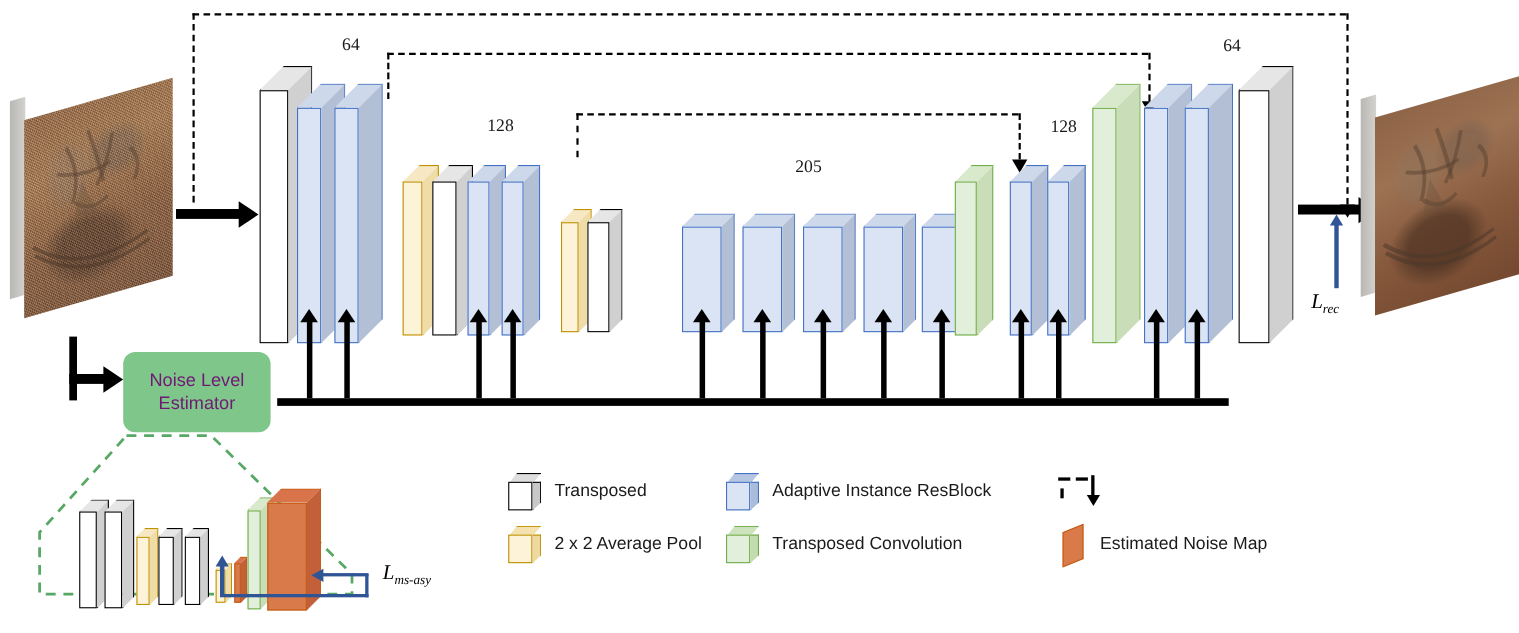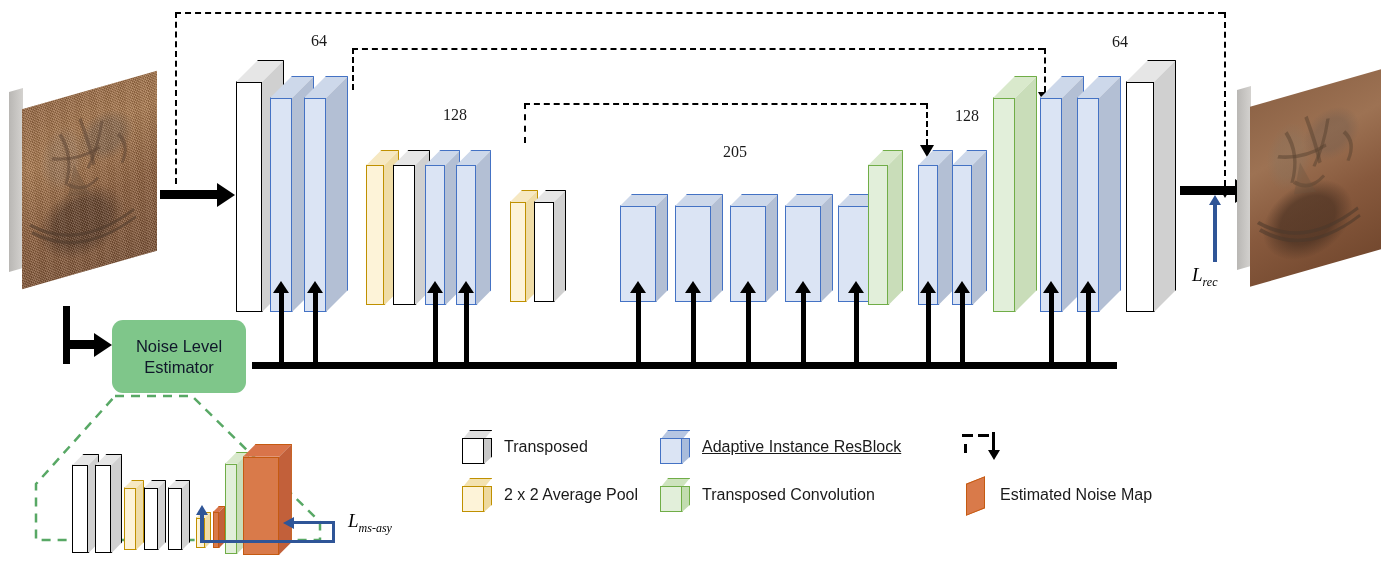--- a/index.html
+++ b/index.html
@@ -67,21 +67,21 @@
   .blue-left-arrow::before{content:"";position:absolute;left:-10px;top:50%;transform:translateY(-50%);
     width:0;height:0;border-top:6px solid transparent;border-bottom:6px solid transparent;border-right:11px solid #2f5597;}
 
   
   .chlabel{position:absolute;font-size:16px;color:#1a1a1a;font-family:"Liberation Serif",serif;}
   .loss{position:absolute;font-family:"Liberation Serif",serif;font-style:italic;font-size:19px;color:#000;}
   .loss sub{font-size:12px;font-style:italic;}
 
   
   .nle{position:absolute;background:#7fc68a;border-radius:11px;display:flex;align-items:center;
-       justify-content:center;text-align:center;color:#0f172a;font-size:16.5px;line-height:1.25;}
+       justify-content:center;text-align:center;color:#701a75;font-size:16.5px;line-height:1.25;}
   .lg-item{position:absolute;display:flex;align-items:center;gap:12px;}
   .lg-text{white-space:nowrap;}
   .cube{position:relative;width:30px;height:34px;flex:0 0 auto;}
   .cube .cf{position:absolute;left:0;bottom:0;width:22px;height:26px;box-sizing:border-box;border:1.5px solid #000;}
   .cube .cs{position:absolute;left:22px;bottom:0;width:8px;height:26px;box-sizing:border-box;
             border:1.5px solid #000;border-left:none;
             clip-path:polygon(0 0,100% -28%,100% 72%,0 100%);}
   .cube .ct{position:absolute;left:0;top:0;width:30px;height:10px;box-sizing:border-box;
             border:1.5px solid #000;border-bottom:none;
             clip-path:polygon(0 100%,27% 0,100% 0,73% 100%);}
@@ -379,21 +379,21 @@
 
 <div class="lg-item" style="left:462px;top:478px;">
   <span class="cube">
     <span class="ct" style="border-color:#bf9000;background:#f3e2b0;"></span>
     <span class="cs" style="border-color:#bf9000;background:#eed99e;"></span>
     <span class="cf" style="border-color:#bf9000;background:#fdf3d8;"></span>
   </span>
   <span class="lg-text">2 x 2 Average Pool</span>
 </div>
 
-<div class="lg-item" style="left:660px;top:430px;text-decoration:underline;">
+<div class="lg-item" style="left:660px;top:430px;">
   <span class="cube">
     <span class="ct" style="border-color:#4472c4;background:#b6c6e2;"></span>
     <span class="cs" style="border-color:#4472c4;background:#a9bcdb;"></span>
     <span class="cf" style="border-color:#4472c4;background:#dbe4f4;"></span>
   </span>
   <span class="lg-text">Adaptive Instance ResBlock</span>
 </div>
 
 <div class="lg-item" style="left:660px;top:478px;">
   <span class="cube">

